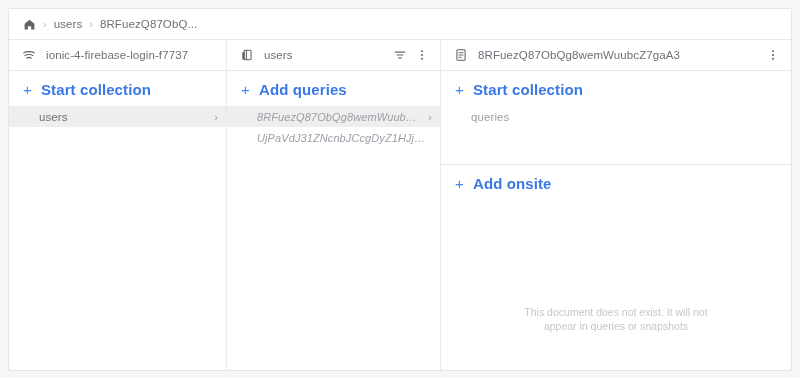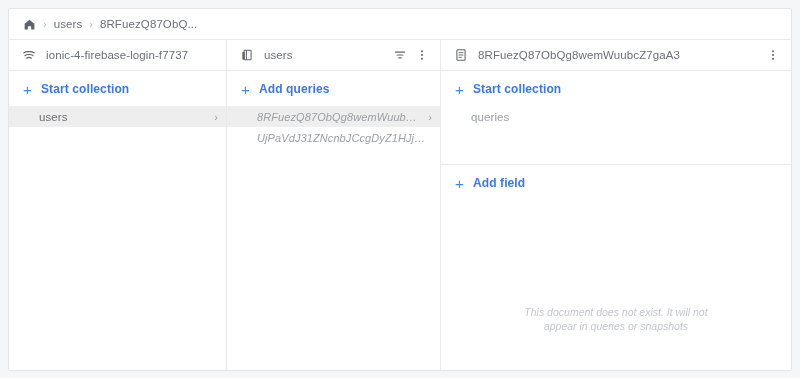--- a/index.html
+++ b/index.html
@@ -118,21 +118,21 @@
     color: #4285f4;
     font-size: 15px;
     line-height: 1;
     width: 13px;
     display: flex;
     align-items: center;
     justify-content: center;
   }
   .action-label {
     color: #3b78e7;
-    font-size: 12px;
+    font-size: 15px;
     font-weight: bold;
     margin-left: 7px;
     letter-spacing: .1px;
   }
 
   
   .list-row {
     height: 21px;
     display: flex;
     align-items: center;
@@ -173,21 +173,20 @@
     margin-top: 37px;
   }
 
   .empty-note {
     position: absolute;
     left: 0;
     right: 0;
     top: 265px;
     text-align: center;
     font-size: 10.5px;
-    font-style: italic;
     color: #c3c7cc;
     line-height: 14px;
     padding: 0 70px;
     box-sizing: border-box;
   }
 </style>
 </head>
 <body>
 
 <div class="console-card">
@@ -302,20 +301,20 @@
       <div class="rows-top">
         <div class="list-row subcoll">
           <span class="row-label">queries</span>
         </div>
       </div>
 
       <div class="panel-divider"></div>
 
       <div class="action-row">
         <span class="action-plus">+</span>
-        <span class="action-label">Add field</span>
+        <span class="action-label">Add onsite</span>
       </div>
 
       <div class="empty-note">This document does not exist. It will not appear in queries or snapshots</div>
     </div>
 
   </div>
 </div>
 
 </body></html>

